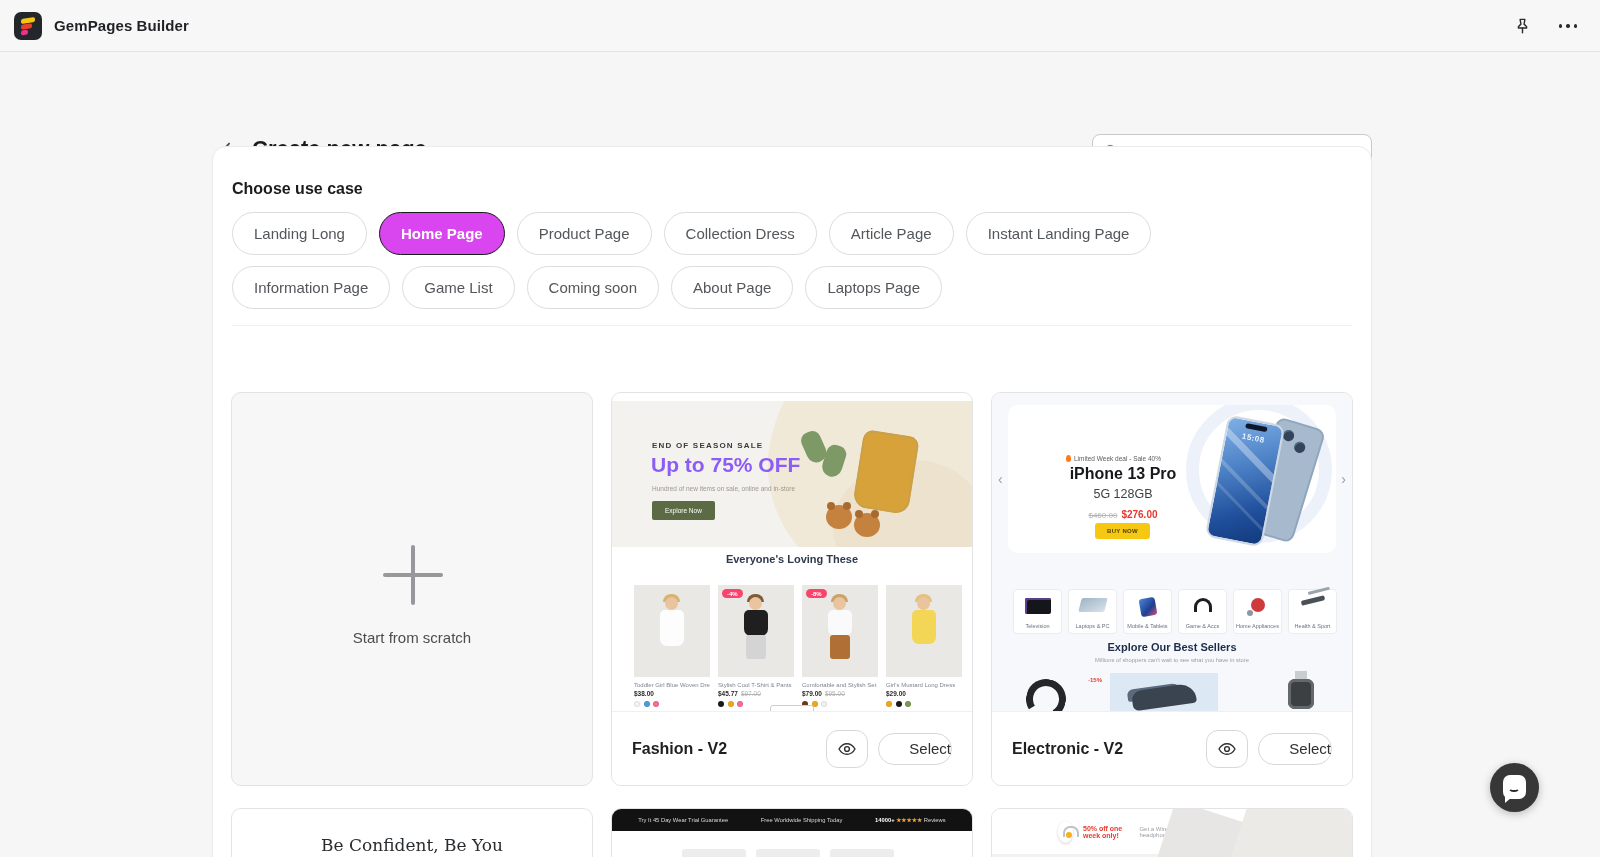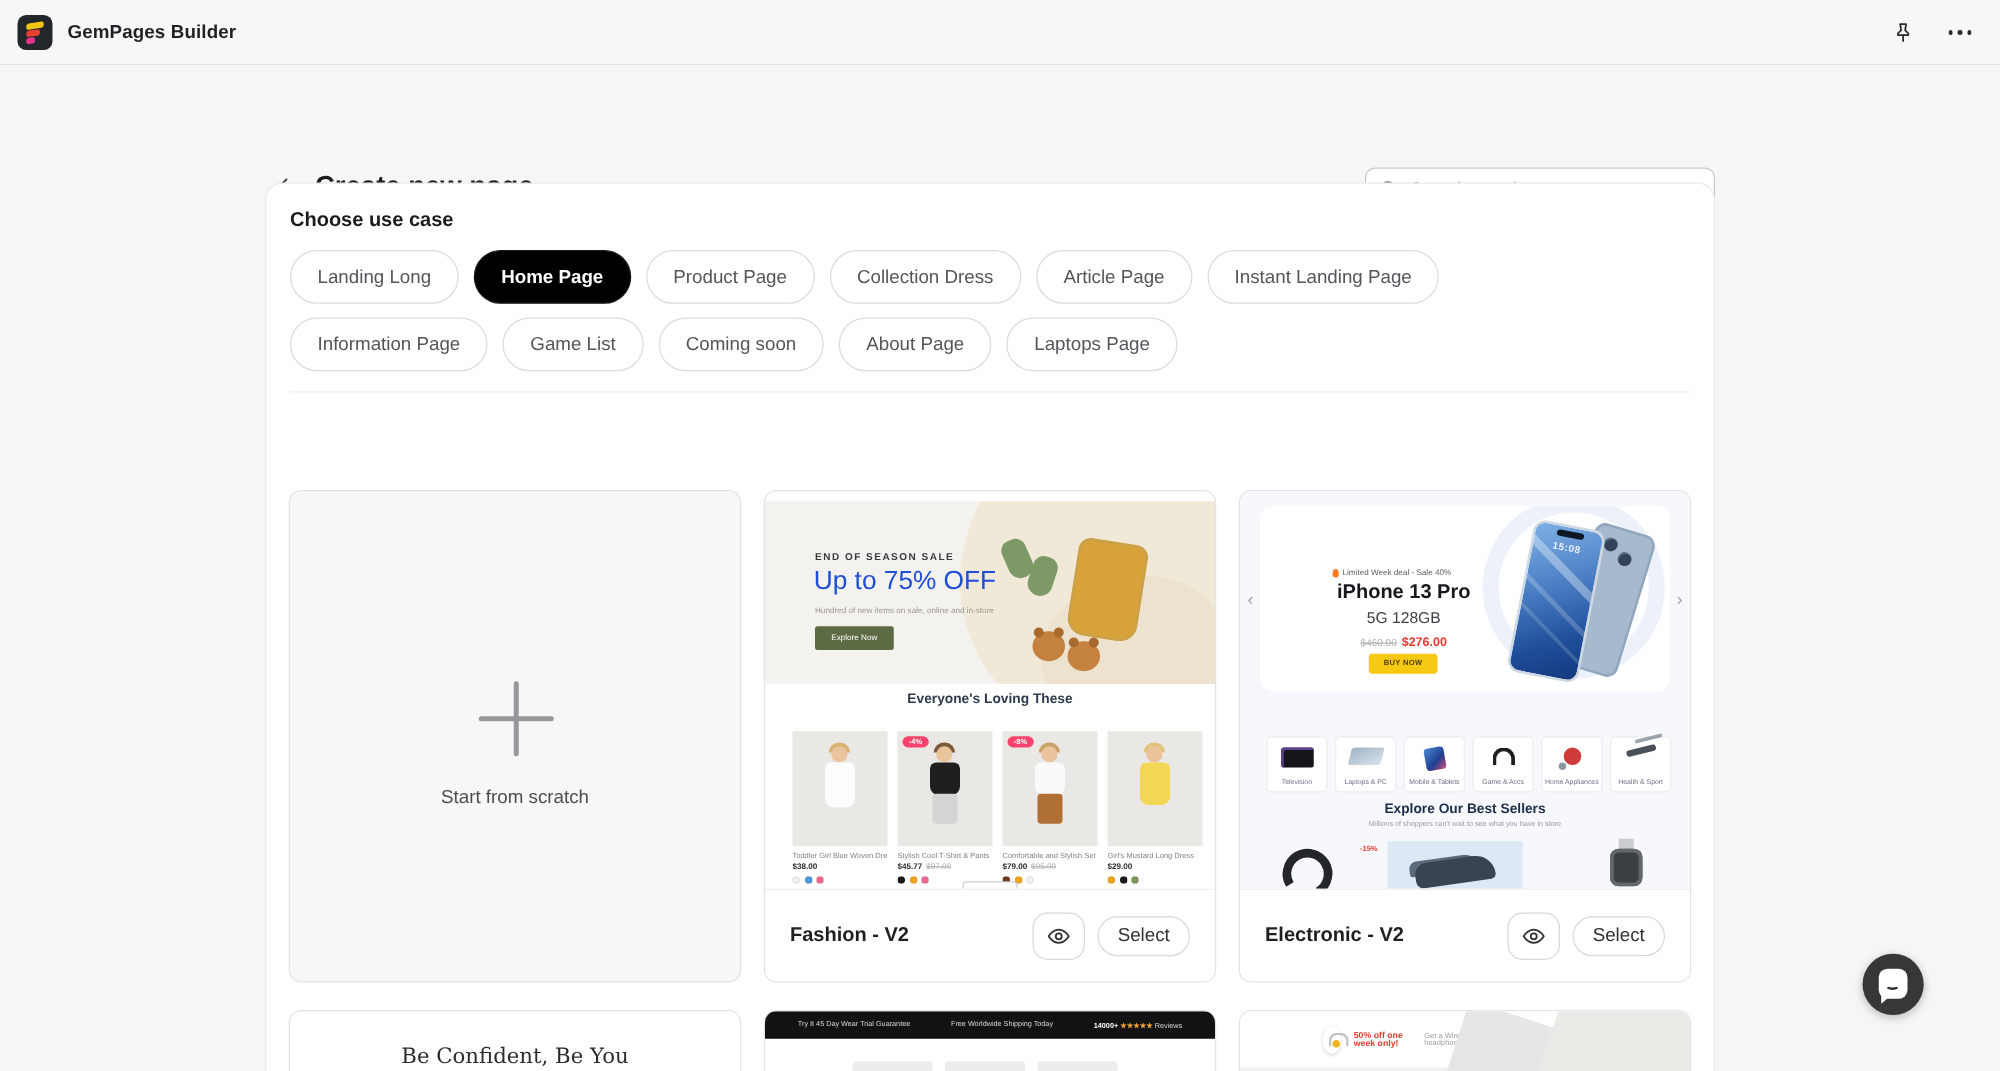--- a/index.html
+++ b/index.html
@@ -22,34 +22,34 @@
   
   .page-header { position:absolute; left:0; top:52px; width:1600px; height:94px; }
   .back-arrow { position:absolute; left:219px; top:87px; width:22px; height:22px; cursor:pointer; }
   .page-title { position:absolute; left:252px; top:84px; font-size:22px; font-weight:700; color:#1a1c1d; }
   .search-box { position:absolute; left:1092px; top:82px; width:280px; height:35px; background:#fff; border:1px solid #c7c9cc; border-radius:8px; display:flex; align-items:center; padding:0 10px; }
   .search-box input { border:0; outline:0; flex:1; margin-left:8px; font-size:14.5px; color:#333; background:transparent; font-family:"Liberation Sans",sans-serif; }
   .search-box input::placeholder { color:#7d8084; }
 
   
   .panel { position:absolute; left:212px; top:146px; width:1160px; height:1200px; background:#fff; border:1px solid #ebebed; border-radius:14px; box-shadow:0 1px 2px rgba(0,0,0,.03); }
-  .usecase { position:absolute; left:19px; right:19px; top:0; padding:21px 0 16px 0; border-bottom:1px solid #efeff1; }
+  .usecase { position:absolute; left:19px; right:19px; top:12px; padding:21px 0 16px 0; border-bottom:1px solid #efeff1; }
   .usecase-label { font-size:16px; font-weight:700; color:#1a1c1d; margin-bottom:14px; }
   .chip-rows { display:flex; flex-direction:column; gap:11px; }
   .chip-row { display:flex; gap:12px; }
   .chip { height:43px; line-height:41px; padding:0 21px; border:1px solid #dcdcdf; border-radius:22px; background:#fff; font-size:15px; color:#53565a; cursor:pointer; white-space:nowrap; }
-  .chip.selected { background:#000000; border-color:#191b1c; color:#fff; font-weight:700; }
+  .chip.selected { background:#d946ef; border-color:#191b1c; color:#fff; font-weight:700; }
 
   
   .grid { position:absolute; left:18px; top:245px; display:grid; grid-template-columns:repeat(3,362px); gap:22px 18px; }
   .card { position:relative; width:362px; height:394px; background:#fff; border:1px solid #e3e3e6; border-radius:10px; overflow:hidden; }
   .card-footer { position:absolute; left:0; right:0; bottom:0; height:74px; background:#fff; border-top:1px solid #f0f0f2; display:flex; align-items:center; padding:0 20px; }
   .card-name { font-size:16px; font-weight:700; color:#1d1f21; flex:1; }
   .eye-btn { width:42px; height:38px; border:1px solid #d8d8db; border-radius:12px; background:#fff; display:flex; align-items:center; justify-content:center; cursor:pointer; margin-right:10px; }
-  .select-btn { width:74px; height:32px; border:1px solid #d8d8db; border-radius:19px; background:#fff; font-size:15px; color:#2e3032; cursor:pointer; font-family:"Liberation Sans",sans-serif; }
+  .select-btn { width:74px; height:32px; border:1px solid #d8d8db; border-radius:19px; background:#fff; font-size:15px; color:#2e3032; cursor:pointer; font-family:"Liberation Sans",sans-serif;text-align:right; }
 
   
   .card.scratch { background:#f7f7f8; cursor:pointer; }
   .plus { position:absolute; left:151px; top:152px; width:60px; height:60px; }
   .plus::before, .plus::after { content:""; position:absolute; background:#98989c; border-radius:2px; }
   .plus::before { left:28px; top:0; width:4px; height:60px; }
   .plus::after { left:0; top:28px; width:60px; height:4px; }
   .scratch-label { position:absolute; left:0; right:0; top:236px; text-align:center; font-size:15px; color:#4b4d50; }
 
   .preview { position:absolute; left:0; top:0; width:360px; height:320px; overflow:hidden; }
@@ -57,21 +57,21 @@
   
   .f-hero { position:absolute; left:0; top:8px; width:360px; height:146px; background:#f4f2ee; overflow:hidden; }
   .f-blanket { position:absolute; right:-45px; top:-55px; width:250px; height:245px; background:#f1e9d8; border-radius:46% 54% 48% 52%; transform:rotate(18deg); }
   .f-blanket2 { position:absolute; right:-10px; top:60px; width:150px; height:120px; background:#ece2cd; border-radius:50%; transform:rotate(-12deg); }
   .f-sock { position:absolute; width:20px; height:32px; background:#7d9a66; border-radius:10px 10px 12px 12px; }
   .f-vest { position:absolute; left:246px; top:32px; width:56px; height:78px; background:#d7a23a; border-radius:10px 10px 14px 14px; transform:rotate(9deg); box-shadow:inset 0 0 0 2px #caa04a; }
   .f-teddy { position:absolute; width:26px; height:24px; background:#c5813e; border-radius:50%; }
   .f-teddy::before, .f-teddy::after { content:""; position:absolute; top:-3px; width:8px; height:8px; background:#a96a2f; border-radius:50%; }
   .f-teddy::before { left:1px; } .f-teddy::after { right:1px; }
   .f-eyebrow { position:absolute; left:40px; top:40px; font-size:8px; letter-spacing:1.2px; color:#3a3a3a; font-weight:600; }
-  .f-title { position:absolute; left:39px; top:52px; font-size:21px; font-weight:400; color:#1d4ed8; }
+  .f-title { position:absolute; left:39px; top:52px; font-size:21px; font-weight:700; color:#8b5cf6; }
   .f-sub { position:absolute; left:40px; top:84px; font-size:6.5px; color:#9a988f; }
   .f-cta { position:absolute; left:40px; top:100px; background:#5d6b45; color:#fff; font-size:6.5px; padding:6px 13px; border-radius:2px; }
   .f-section-title { position:absolute; left:0; right:0; top:160px; text-align:center; font-size:11px; font-weight:800; color:#2e3a4e; }
   .f-products { position:absolute; left:22px; top:192px; display:flex; gap:8px; }
   .f-prod { position:relative; width:76px; }
   .f-img { position:relative; width:76px; height:92px; background:#eae8e4; overflow:hidden; }
   .kid-head { position:absolute; left:31px; top:12px; width:13px; height:13px; border-radius:50%; background:#e9c49c; }
   .kid-hair { position:absolute; left:29px; top:9px; width:17px; height:8px; border-radius:8px 8px 0 0; }
   .kid-top { position:absolute; left:26px; top:25px; width:24px; height:26px; border-radius:5px 5px 7px 7px; }
   .kid-bottom { position:absolute; left:28px; top:50px; width:20px; height:24px; border-radius:3px; }

